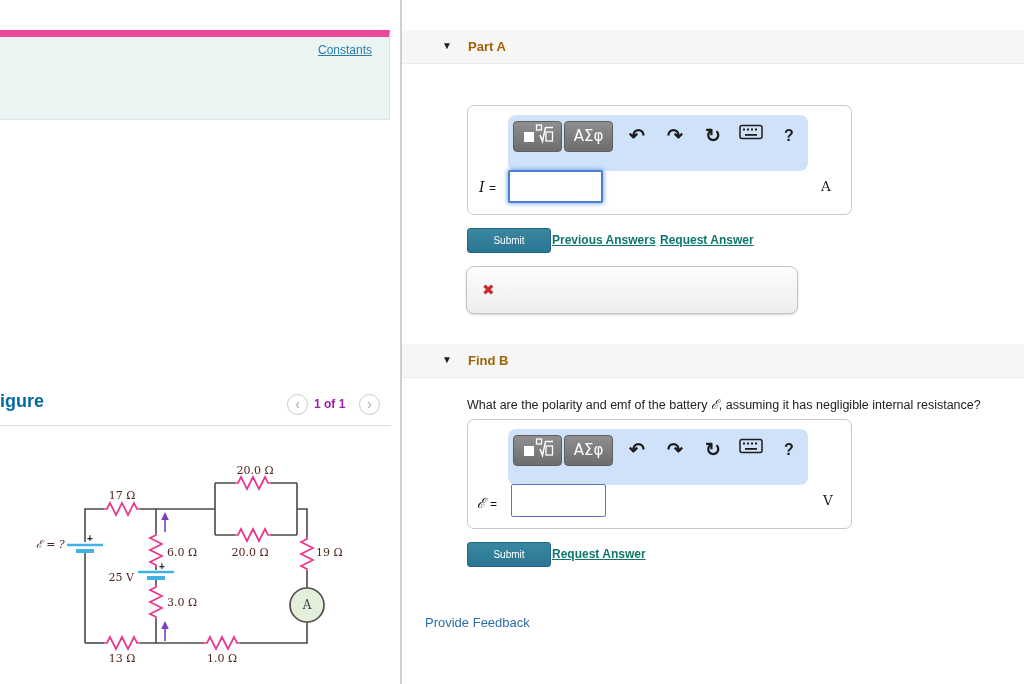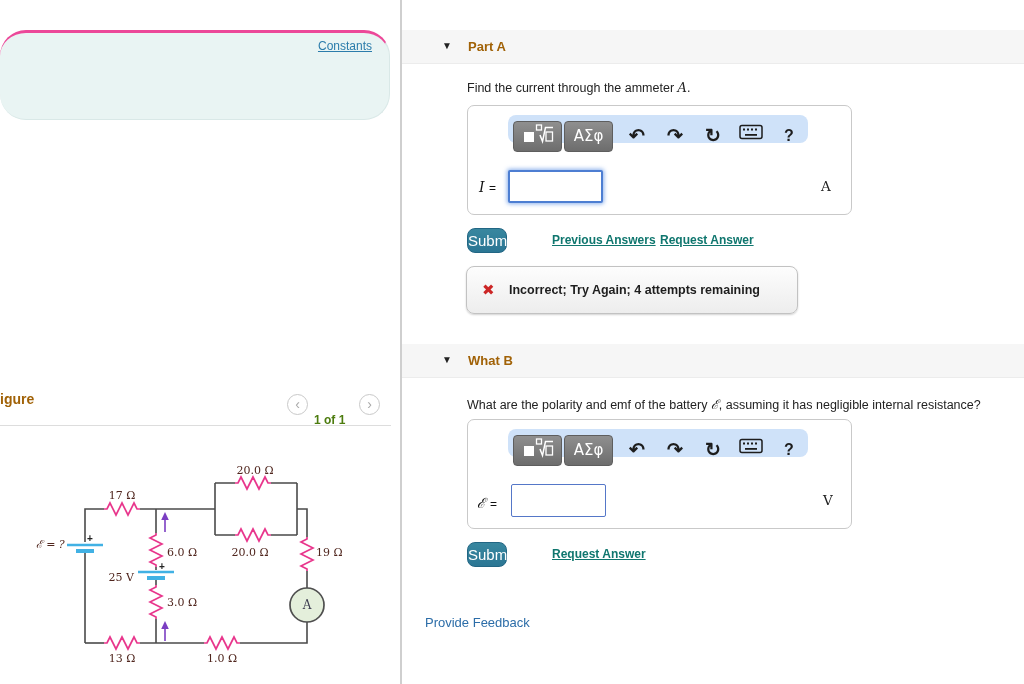--- a/index.html
+++ b/index.html
@@ -4,63 +4,63 @@
 <style>
   * { margin:0; padding:0; box-sizing:border-box; }
   html,body { width:1024px; height:684px; background:#fff; font-family:"Liberation Sans", sans-serif; overflow:hidden; }
   .stage { position:relative; width:1024px; height:684px; background:#fff; }
 
   
   .divider { position:absolute; left:400px; top:0; width:2px; height:684px; background:#cfcfcf; }
 
   
   .problem-box { position:absolute; left:0; top:30px; width:390px; height:90px;
-    background:#e9f4f3; border-top:3px solid #ec4899; border-bottom:1px solid #d9e8e7; border-right:1px solid #d9e8e7;border-radius:26px; }
+    background:#e9f4f3; border-top:7px solid #ec4899; border-bottom:1px solid #d9e8e7; border-right:1px solid #d9e8e7; }
   .constants-link { position:absolute; right:17px; top:6px; font-size:12px; color:#2b7cab; text-decoration:underline; cursor:pointer; }
   .problem-text { position:absolute; left:5px; top:32px; width:374px; font-size:12px; line-height:16px; color:#2b2b2b; }
   .figure-link { color:#3478a8; cursor:pointer; }
   .serif-math { font-family:"DejaVu Serif", serif; font-size:12.5px; }
 
-  .figure-heading { position:absolute; left:0px; top:391px; font-size:14px; font-weight:bold; color:#a16207; }
+  .figure-heading { position:absolute; left:0px; top:391px; font-size:18px; font-weight:bold; color:#0369a1; }
   .pager-circle { position:absolute; width:21px; height:21px; border:1px solid #c9c9c9; border-radius:50%;
     background:#fff; color:#a9a9a9; font-size:14px; line-height:18px; text-align:center; cursor:pointer; }
-  .pager-label { position:absolute; left:314px; top:397px; font-size:12px; font-weight:600; color:#4d7c0f;margin-top:16px; }
+  .pager-label { position:absolute; left:314px; top:397px; font-size:12px; font-weight:600; color:#a21caf; }
   .figure-rule { position:absolute; left:0; top:425px; width:391px; height:1px; background:#ddd; }
 
   .circuit-svg { position:absolute; left:0; top:430px; }
   .circuit-svg text { font-family:"DejaVu Serif", serif; font-size:11px; fill:#50261e; }
   .circuit-svg text.plus { font-family:"Liberation Sans", sans-serif; font-size:10px; font-weight:bold; fill:#222; }
   .circuit-svg text.ammeter-a { font-size:12px; fill:#3c3c50; }
   .circuit-svg text.emf { font-style:italic; }
 
   
   .part-header { position:absolute; left:402px; width:622px; height:34px; background:#f6f6f6; border-bottom:1px solid #ececec; }
   .part-header .tri { position:absolute; left:40px; top:10px; font-size:10px; color:#222; cursor:pointer; }
   .part-header .title { position:absolute; left:66px; top:9px; font-size:13px; font-weight:bold; color:#a16207; }
 
   .question { position:absolute; font-size:12.5px; color:#222; white-space:nowrap; }
   .q-ital { font-family:"DejaVu Serif", serif; font-style:italic; font-size:13px; }
 
   .answer-box { position:absolute; width:385px; height:110px; background:#fff; border:1px solid #c9c9c9; border-radius:7px; }
-  .mtoolbar { position:absolute; left:40px; top:9px; width:300px; height:28px; background:#cfe2f9; border-radius:8px; }
+  .mtoolbar { position:absolute; left:40px; top:9px; width:300px; height:56px; background:#cfe2f9; border-radius:8px; }
   .mbtn { position:absolute; top:6px; width:49px; height:31px; border:1px solid #5e5e5e; border-radius:4px;
     background:linear-gradient(#8f8f8f,#6d6d6d); color:#fff; text-align:center; cursor:pointer; }
   .mbtn.templates { left:5px; }
   .mbtn.greek { left:56px; font-size:15px; line-height:29px; font-family:"DejaVu Sans", sans-serif; }
   .ticon { position:absolute; top:7px; transform:translateX(-50%); font-size:19px; font-weight:bold; color:#1d1d1d; cursor:pointer; line-height:28px; }
   .ticon.q { font-size:16px; }
   .var-label { position:absolute; font-family:"DejaVu Serif", serif; font-style:italic; font-size:14px; color:#111; }
   .var-eq { font-style:normal; font-family:"Liberation Sans", sans-serif; font-size:12px; }
   .ans-input { position:absolute; left:40px; top:64px; width:95px; height:33px; border-radius:2px; padding:0 4px; font-size:13px; }
   .focus-input { border:2px solid #4d7ed2; box-shadow:0 0 4px 1px rgba(100,150,230,.75); outline:none; }
   .plain-input { border:1px solid #5577c8; outline:none; }
   .unit-label { position:absolute; left:353px; top:72px; font-family:"DejaVu Serif", serif; font-size:13.5px; color:#222; }
 
-  .submit-btn { position:absolute; width:40px; height:25px; background:linear-gradient(#38879f,#2b7694);
-    border:1px solid #226684; border-radius:8px; color:#fff; font-size:15px; text-align:center; line-height:23px; cursor:pointer; }
+  .submit-btn { position:absolute; width:84px; height:25px; background:linear-gradient(#38879f,#2b7694);
+    border:1px solid #226684; border-radius:3px; color:#fff; font-size:10px; text-align:center; line-height:23px; cursor:pointer; }
   .tlink { position:absolute; font-size:12px; font-weight:bold; color:#0f766e; text-decoration:underline; cursor:pointer; }
 
   .error-box { position:absolute; left:466px; top:266px; width:332px; height:48px; border:1px solid #c2c2c2; border-radius:8px;
     background:linear-gradient(#fdfdfd,#ededed); box-shadow:0 1px 2px rgba(0,0,0,.18); }
   .error-x { position:absolute; left:15px; top:14px; font-size:15px; color:#cc2626; }
   .error-text { position:absolute; left:42px; top:16px; font-size:12.5px; font-weight:bold; color:#1e1e1e; white-space:nowrap; }
 
   .feedback-link { position:absolute; left:425px; top:615px; font-size:13px; color:#2c6da8; cursor:pointer;text-align:center; }
 </style>
 </head>
@@ -147,23 +147,20 @@
     <text x="222" y="662" text-anchor="middle">1.0 Ω</text>
   </svg>
 
   <div class="divider"></div>
 
   <div class="part-header" style="top:30px;">
     <span class="tri">▼</span>
     <span class="title">Part A</span>
   </div>
 
-  <div class="question" style="left:467px; top:80px;">
-    <span>Find the current through the ammeter </span><span class="q-ital">A</span><span>.</span>
-  </div>
 
   <div class="answer-box" style="left:467px; top:105px;">
     <div class="mtoolbar">
       <div class="mbtn templates">
         <svg width="34" height="24" viewBox="0 0 34 24">
           <rect x="3" y="10" width="10" height="10" fill="#fff"></rect>
           <rect x="15.5" y="3" width="5" height="5" fill="none" stroke="#fff" stroke-width="1.3"></rect>
           <path d="M19,13 L21.5,19.5 L24.5,5.5 L32,5.5" fill="none" stroke="#fff" stroke-width="1.5"></path>
           <rect x="25" y="10" width="6.5" height="9" fill="none" stroke="#fff" stroke-width="1.3"></rect>
         </svg>
@@ -193,26 +190,25 @@
     <input class="ans-input focus-input" type="text" value="" style="">
     <div class="unit-label">A</div>
   </div>
 
   <div class="submit-btn" style="left:467px; top:228px;">Submit</div>
   <a class="tlink" style="left:552px; top:233px;">Previous Answers</a>
   <a class="tlink" style="left:660px; top:233px;">Request Answer</a>
 
   <div class="error-box">
     <span class="error-x">✖</span>
-    <span class="error-text">Incorrect; Try Again; 4 attempts remaining</span>
   </div>
 
   <div class="part-header" style="top:344px;">
     <span class="tri">▼</span>
-    <span class="title">What B</span>
+    <span class="title">Find B</span>
   </div>
 
   <div class="question" style="left:467px; top:395px;text-align:right;">
     <span>What are the polarity and emf of the battery </span><span class="q-ital">ℰ</span><span>, assuming it has negligible internal resistance?</span>
   </div>
 
   <div class="answer-box" style="left:467px; top:419px;">
     <div class="mtoolbar">
       <div class="mbtn templates">
         <svg width="34" height="24" viewBox="0 0 34 24">

